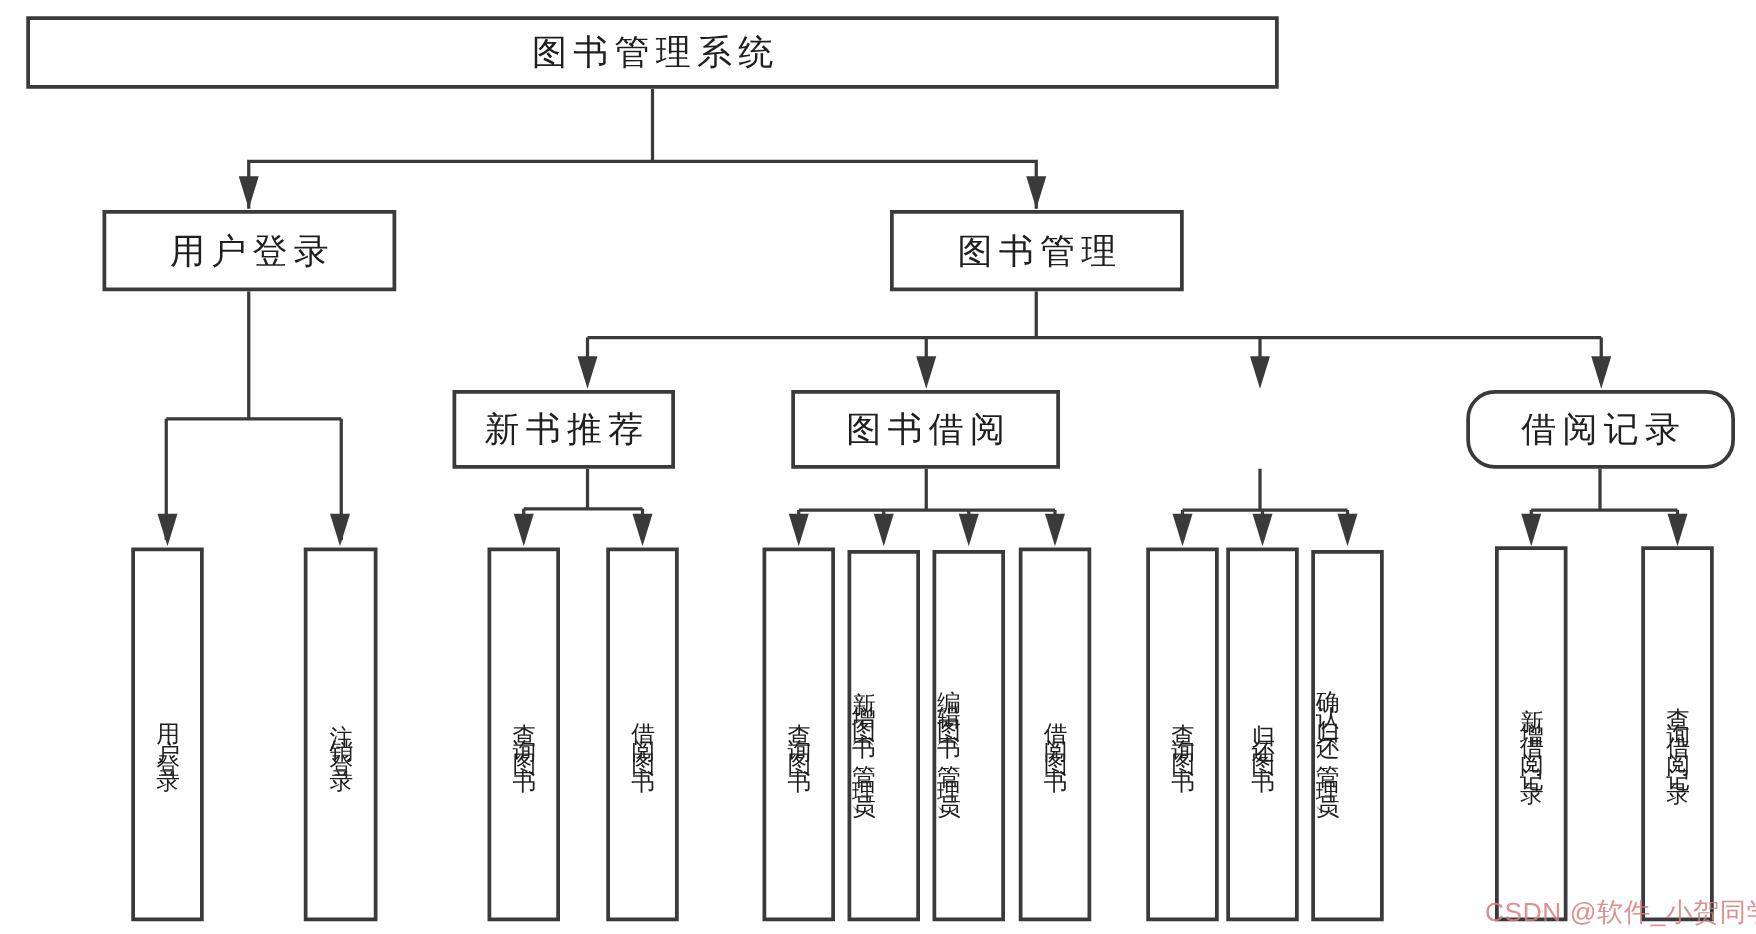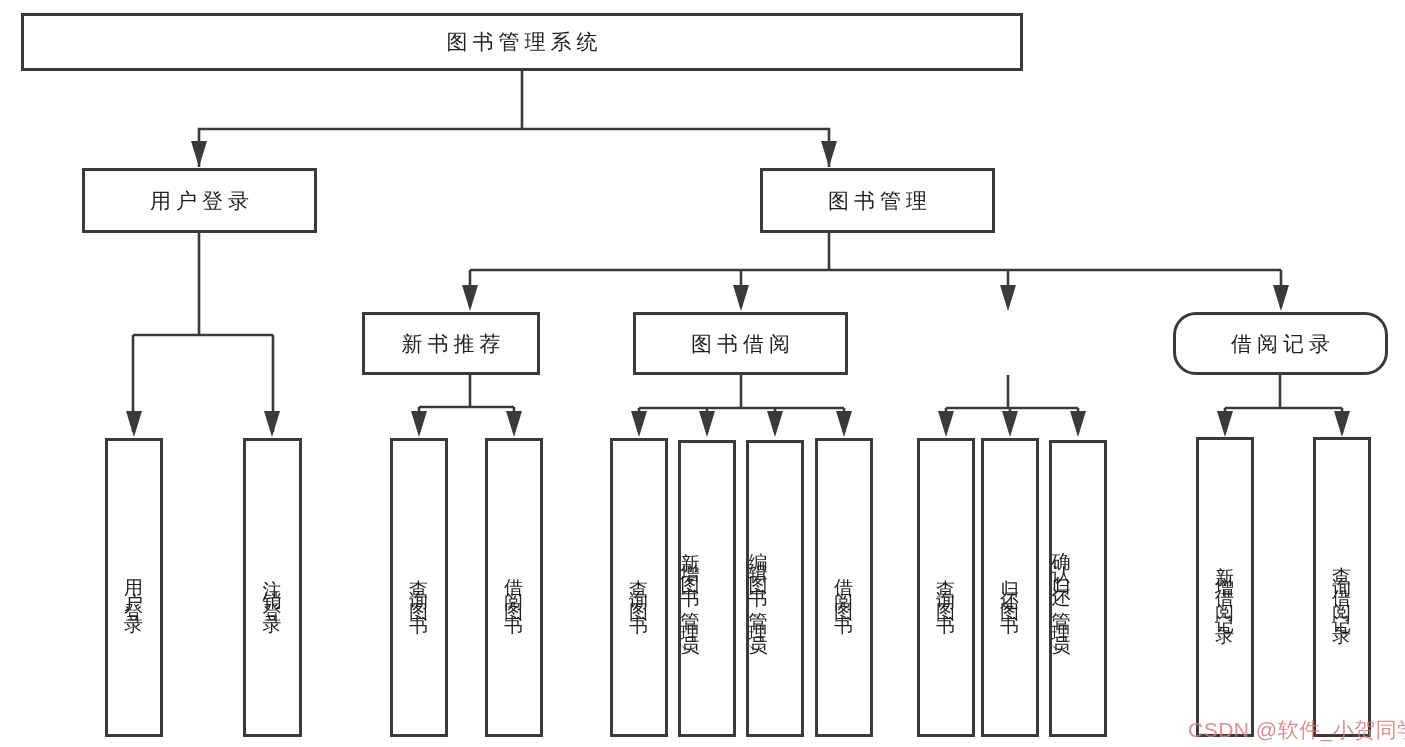--- a/index.html
+++ b/index.html
@@ -16,21 +16,21 @@
     box-sizing:border-box;
     border:3px solid #3a3a3a;
     background:#ffffff;
     display:flex;
     align-items:center;
     justify-content:center;
     color:#1f1f1f;
     z-index:2;
   }
   .hlabel{
-    font-size:21px;
+    font-size:28px;
     letter-spacing:5px;
     text-indent:5px;
     white-space:nowrap;
   }
   .tall .vlabel{
     writing-mode:vertical-rl;
     line-height:1;
     font-size:19px;
     letter-spacing:12px;
     white-space:nowrap;
@@ -87,21 +87,21 @@
     </g>
   </svg>
 
   <div class="box" style="left:21px;top:13px;width:1002px;height:58px;">
     <span class="hlabel">图书管理系统</span>
   </div>
 
   <div class="box" style="left:82px;top:168px;width:235px;height:65px;">
     <span class="hlabel">用户登录</span>
   </div>
-  <div class="box" style="left:712px;top:168px;width:235px;height:65px;margin-left:48px;">
+  <div class="box" style="left:712px;top:168px;width:235px;height:65px;">
     <span class="hlabel">图书管理</span>
   </div>
 
   <div class="box" style="left:362px;top:312px;width:178px;height:63px;">
     <span class="hlabel">新书推荐</span>
   </div>
   <div class="box" style="left:633px;top:312px;width:215px;height:63px;">
     <span class="hlabel">图书借阅</span>
   </div>
   <div class="box" style="left:1173px;top:312px;width:215px;height:63px;border-radius:23px;">

